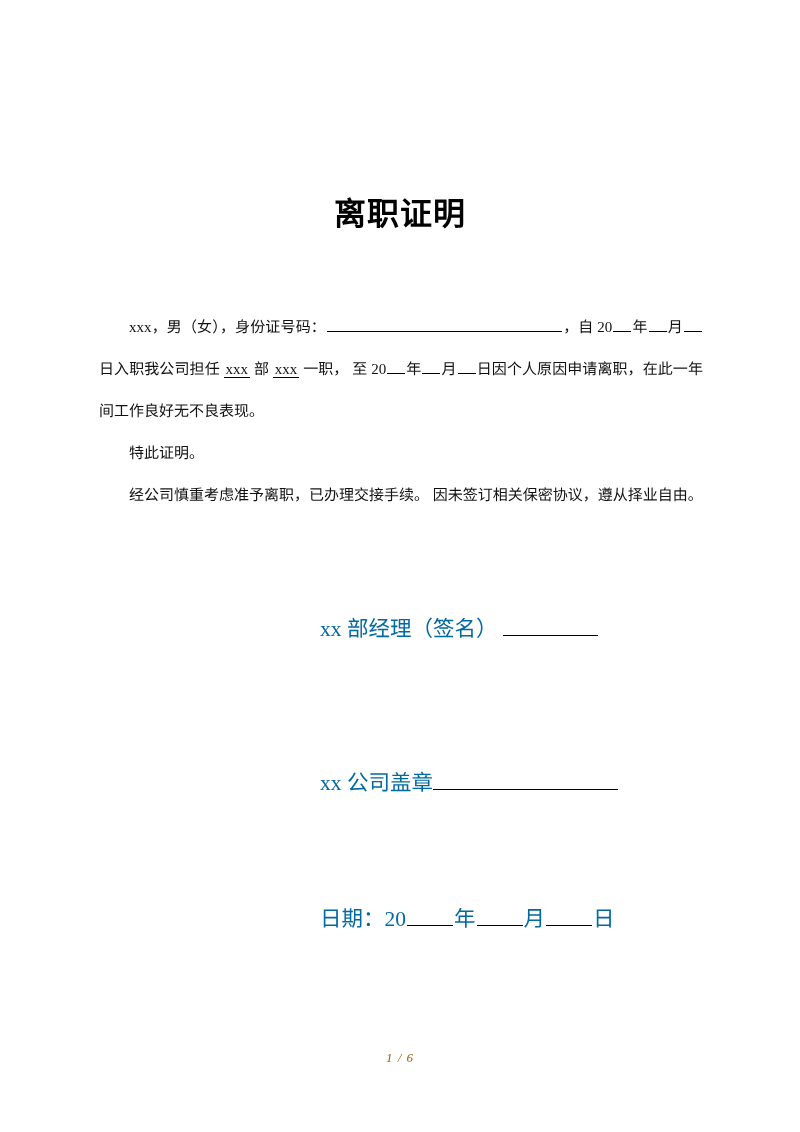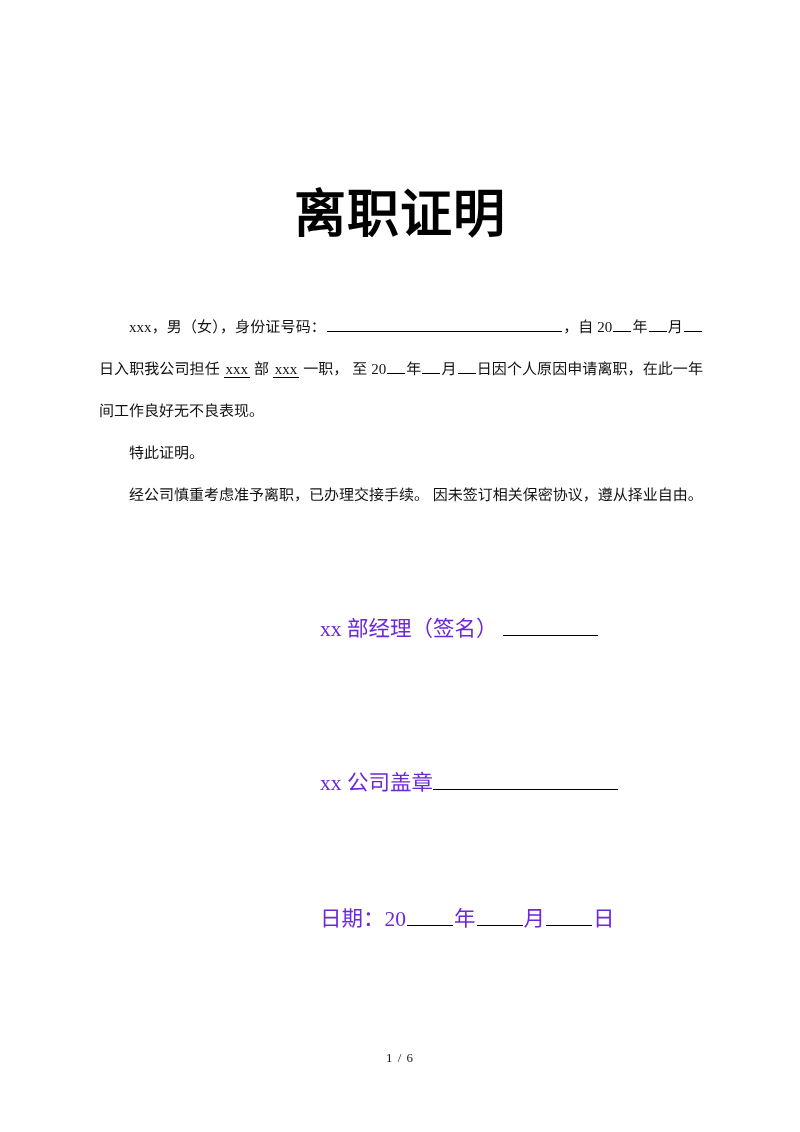--- a/index.html
+++ b/index.html
@@ -21,21 +21,21 @@
 
   
   .doc-title {
     position: absolute;
     top: 186px;
     left: 0;
     width: 800px;
     text-align: center;
     font-family: "DejaVu Sans", "Liberation Sans", sans-serif;
     font-weight: bold;
-    font-size: 52px;
+    font-size: 32px;
     line-height: 56px;
     letter-spacing: 1px;
     color: #000000;
   }
 
   
   .body-block {
     position: absolute;
     top: 306px;
     left: 99px;
@@ -71,41 +71,42 @@
     font-family: "Liberation Serif", serif;
   }
 
   
   .sign-block {
     position: absolute;
     left: 320px;
     width: 420px;
     font-size: 21.5px;
     line-height: 34px;
-    color: #6d28d9;
+    color: #0369a1;
   }
   .sign-line { white-space: nowrap; }
   .sign-manager { top: 612px; }
   .sign-seal    { top: 738px; margin-top: 28px; }
   .sign-date    { top: 902px; }
 
   .blank-sign { width: 95px; margin-left: 6px; }
   .blank-seal { width: 185px; margin-left: 0px; }
   .blank-date { width: 46px; margin: 0 1px; }
 
   
   .page-footer {
     position: absolute;
     top: 1050px;
     left: 0;
     width: 800px;
     text-align: center;
     font-size: 13px;
-    color: #0f172a;
+    color: #a16207;
     letter-spacing: 1px;
+    font-style: italic;
   }
 </style>
 </head>
 <body>
 
 <div class="page">
 
   <div class="doc-title">离职证明</div>
 
   <div class="body-block">

